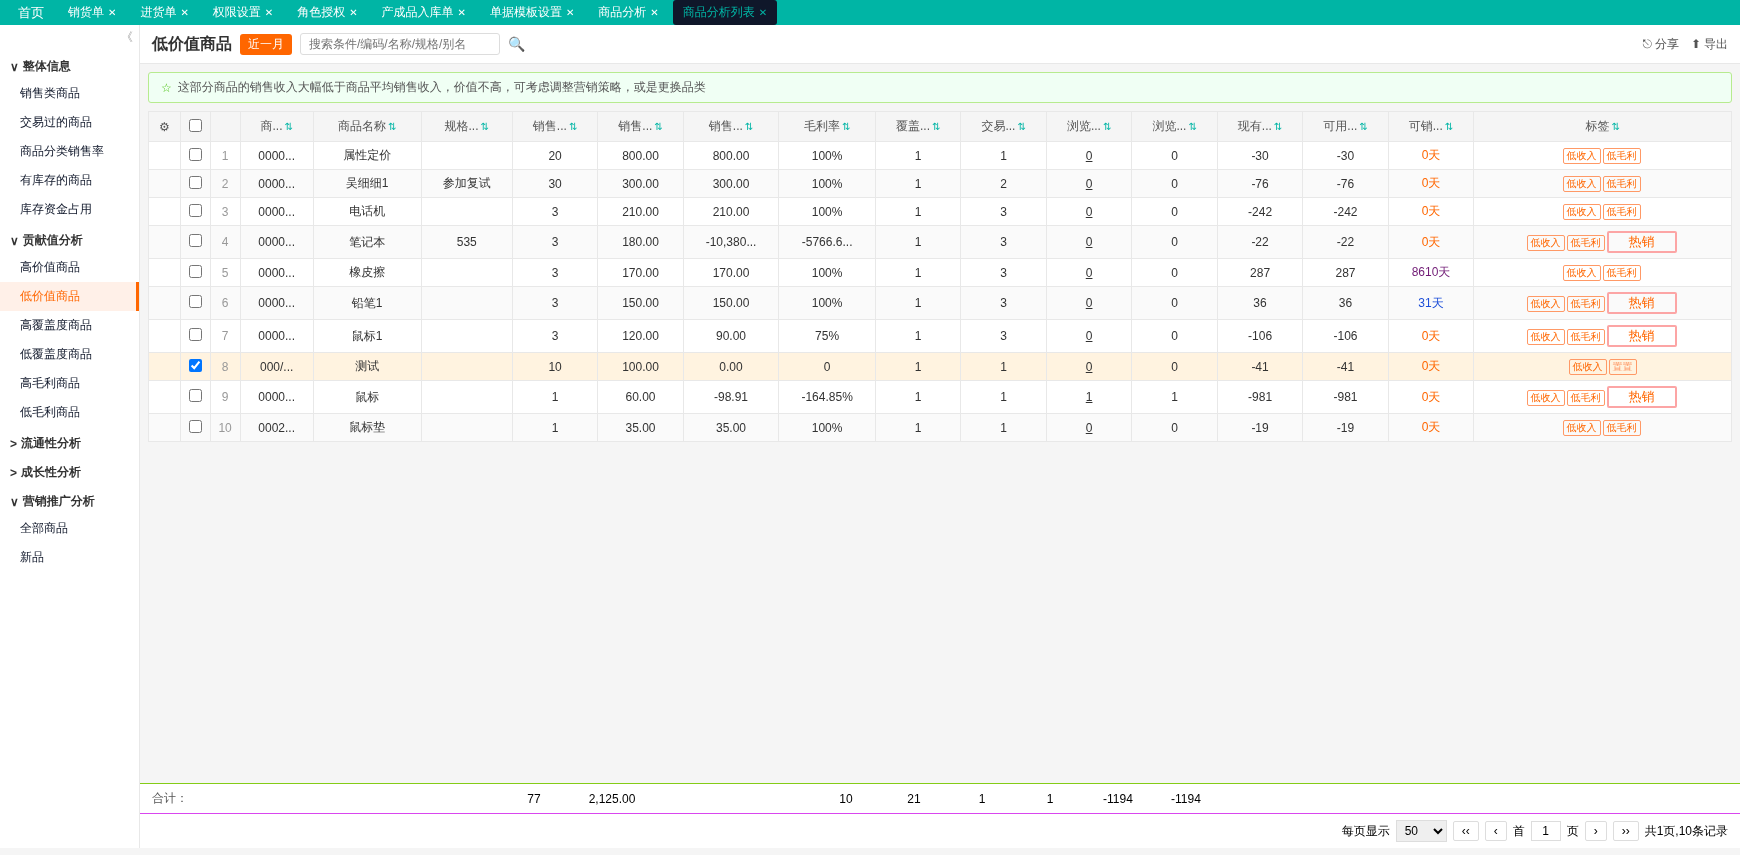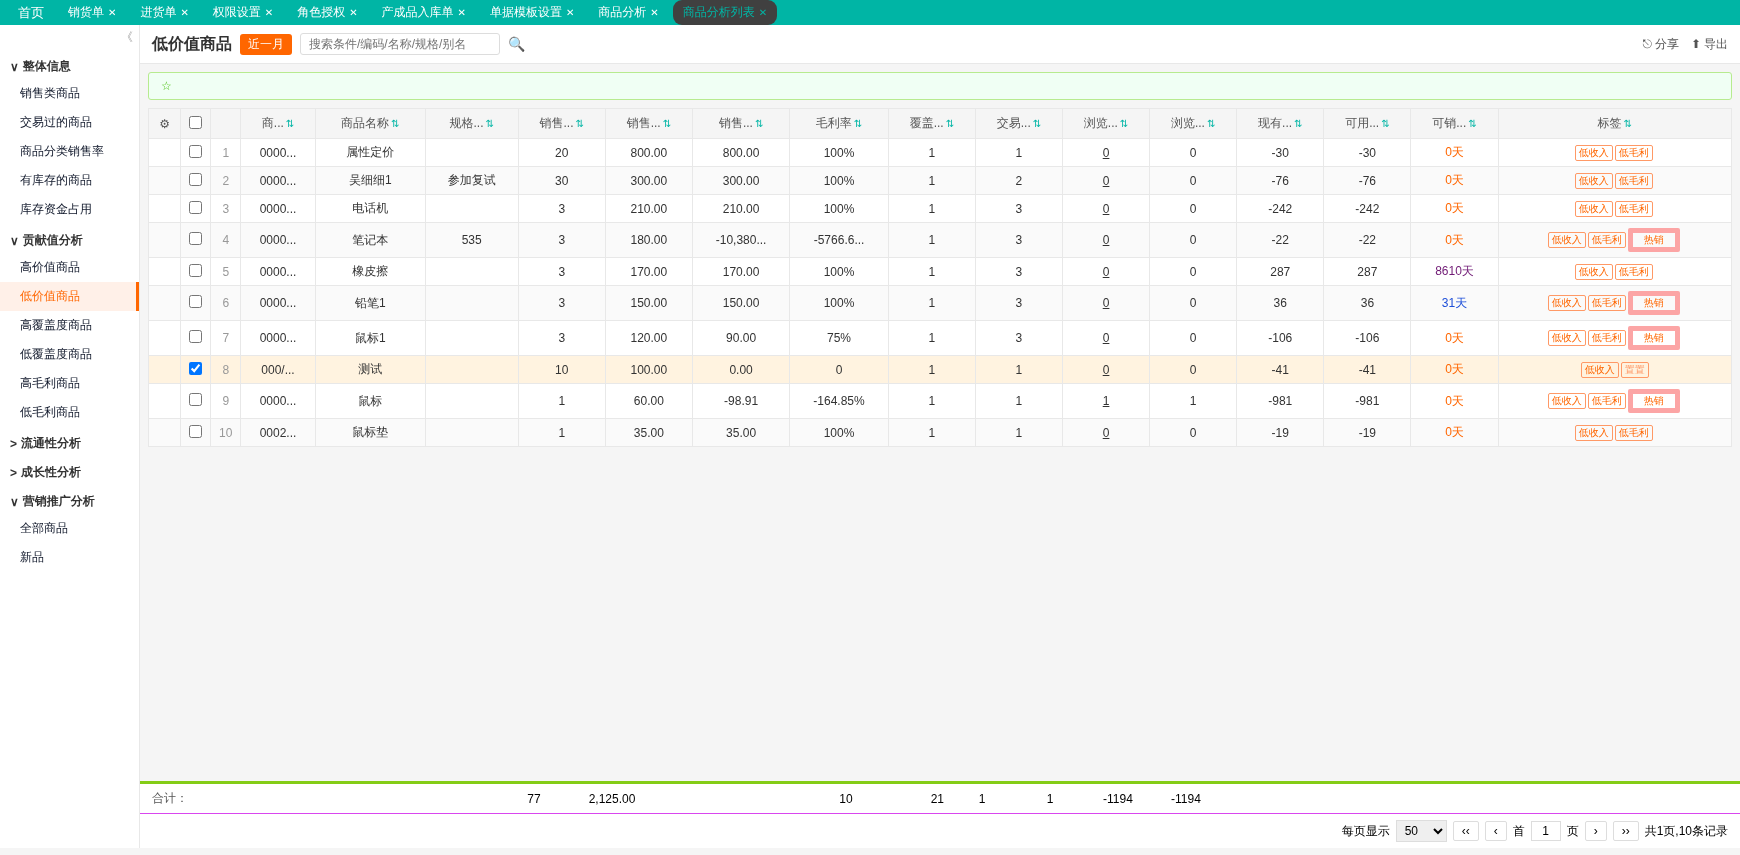--- a/index.html
+++ b/index.html
@@ -18,21 +18,21 @@
       color: #fff;
       padding: 4px 10px;
       cursor: pointer;
       white-space: nowrap;
       border-radius: 3px;
       display: flex;
       align-items: center;
       gap: 4px;
       font-size: 13px;
     }
-    .nav-item.active { background: #404040; color: #00b5a5; border-radius: 9px; }
+    .nav-item.active { background: #0f172a; color: #00b5a5; }
     .nav-close { font-size: 10px; color: inherit; }
 
     
     .main-layout {
       display: flex;
       height: calc(855px - 32px);
     }
 
     
     .sidebar {
@@ -150,36 +150,36 @@
       display: inline-block;
       border: 1px solid #ff9966;
       color: #ff6600;
       padding: 0 3px;
       border-radius: 2px;
       font-size: 10px;
       margin-right: 2px;
     }
     .tag-badge-hot {
       display: inline-block;
-      border: 5px solid #fca5a5;
+      border: 2px solid #fca5a5;
       color: #ff6600;
-      padding: 0 11px;
+      padding: 0 20px;
       border-radius: 2px;
-      font-size: 10px;
+      font-size: 13px;
       margin-right: 2px;
     }
     .underline-link { text-decoration: underline; cursor: pointer; }
 
     
     .sort-icon { color: #00b5a5; font-size: 10px; }
 
     
     .footer-bar {
       background: #fff;
-      border-top: 3px solid #84cc16;
+      border-top: 1px solid #84cc16;
       padding: 6px 12px;
       display: flex;
       align-items: center;
       gap: 8px;
     }
     .total-label { color: #555; }
 
     
     .pagination-bar {
       background: #fff;
@@ -324,20 +324,21 @@
           </div>
           <div class="header-btn">
             <span>⬆</span>
             <span>导出</span>
           </div>
         </div>
       </div>
 
       <div class="info-banner">
         <span style="color:#52c41a;">☆</span>
+        <span>这部分商品的销售收入大幅低于商品平均销售收入，价值不高，可考虑调整营销策略，或是更换品类</span>
       </div>
 
       <div class="table-container">
         <table>
           <thead>
             <tr>
               <th>⚙</th>
               <th class="checkbox-cell">
                 <input type="checkbox" style="">
               </th>
@@ -660,21 +661,21 @@
       </div>
 
       <div class="footer-bar">
         <span class="total-label">合计：</span>
         <span style="width:300px;"></span>
         <span style="width:60px; text-align:center;">77</span>
         <span style="width:80px; text-align:center;">2,125.00</span>
         <span style="width:80px; text-align:center;"></span>
         <span style="width:60px; text-align:center;"></span>
         <span style="width:60px; text-align:center;">10</span>
-        <span style="width:60px; text-align:right;">21</span>
+        <span style="width:60px; text-align:center;">21</span>
         <span style="width:60px; text-align:center;">1</span>
         <span style="width:60px; text-align:center;">1</span>
         <span style="width:60px; text-align:center;">-1194</span>
         <span style="width:60px; text-align:center;">-1194</span>
       </div>
 
       <div class="pagination-bar">
         <span>每页显示</span>
         <select class="per-page-select">
           <option>50</option>

